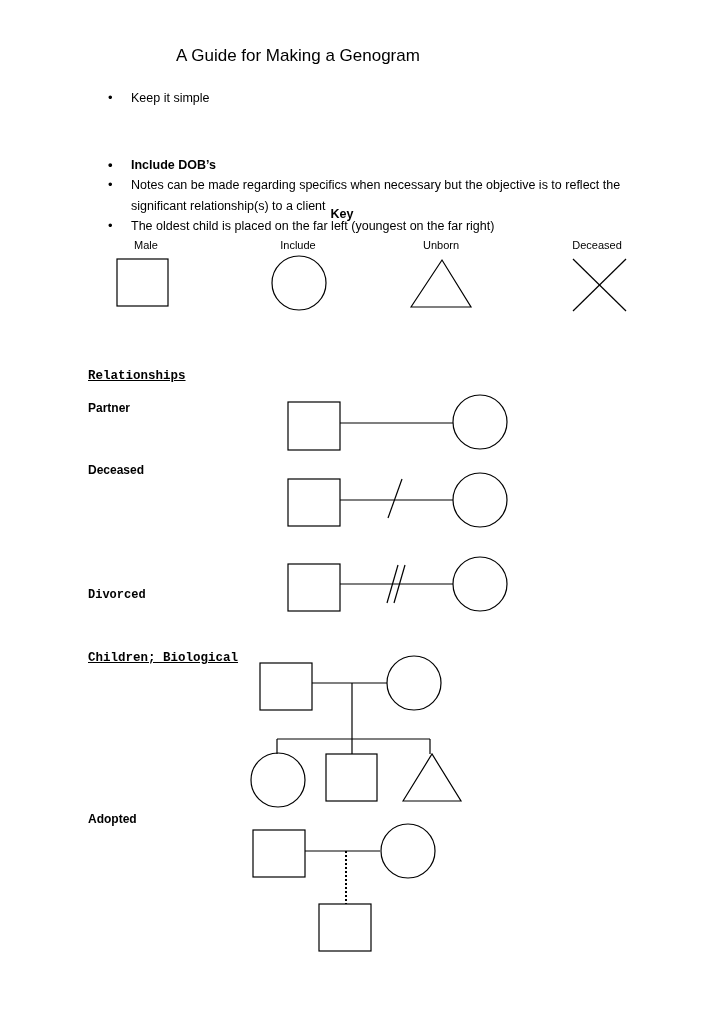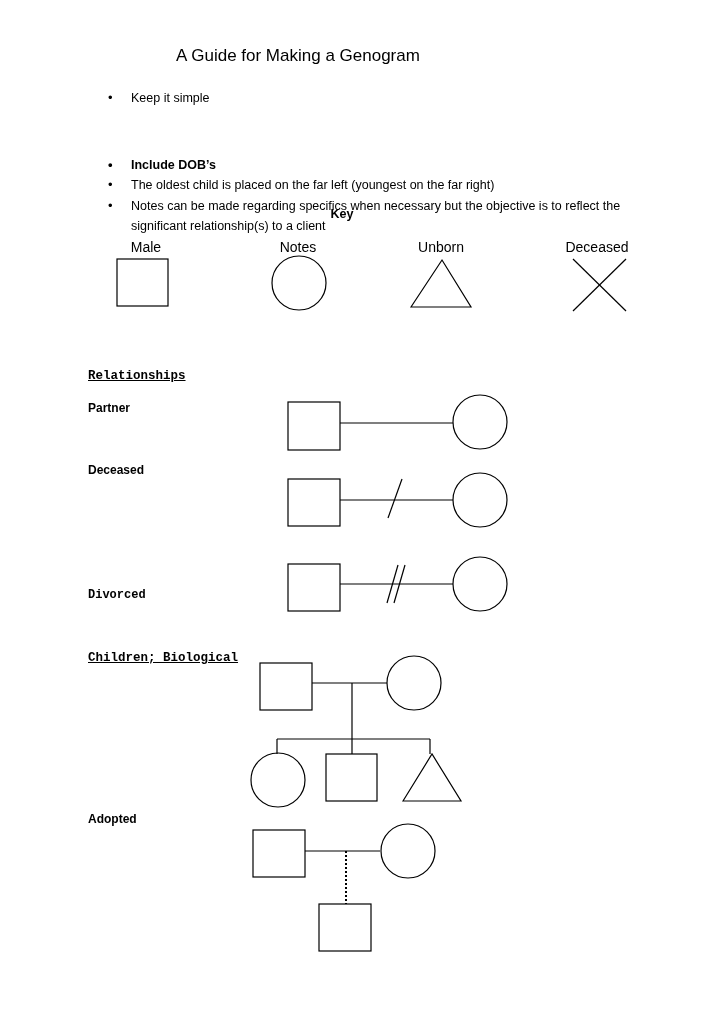--- a/index.html
+++ b/index.html
@@ -5,40 +5,40 @@
   html, body { margin:0; padding:0; background:#ffffff; }
   body { width:724px; height:1024px; position:relative; overflow:hidden;
          font-family:"Liberation Sans", sans-serif; color:#000; }
   .abs { position:absolute; white-space:nowrap; }
   .title { font-size:17px; left:0; width:596px; text-align:center; top:46px; }
   .bullets { position:absolute; left:108px; top:88px; margin:0; padding:0; list-style:none; font-size:12.5px; line-height:20.5px; }
   .bullets li { position:relative; padding-left:23px; width:520px; }
   .bullets li::before { content:"\2022"; position:absolute; left:0; top:0; font-size:13px; }
   .bold { font-weight:bold;margin-top:46px; }
   .key-title { font-size:12.5px; font-weight:bold; left:0; width:684px; text-align:center; top:207px; }
-  .key-label { font-size:14px; top:239px; width:100px; text-align:center; }
+  .key-label { font-size:11px; top:239px; width:100px; text-align:center; }
   .sec { font-size:12px; font-weight:bold; left:88px; }
   .u { text-decoration:underline;font-family:Liberation Mono, monospace; }
   svg { position:absolute; left:0; top:0; }
 </style>
 </head>
 <body>
 
 <div class="abs title">A Guide for Making a Genogram</div>
 
 <ul class="bullets">
   <li>Keep it simple</li>
   <li class="bold">Include DOB’s</li>
+  <li>Notes can be made regarding specifics when necessary but the objective is to reflect the significant relationship(s) to a client</li>
   <li>The oldest child is placed on the far left (youngest on the far right)</li>
-  <li>Notes can be made regarding specifics when necessary but the objective is to reflect the significant relationship(s) to a client</li>
 </ul>
 
 <div class="abs key-title">Key</div>
 <div class="abs key-label" style="left:96px;">Male</div>
-<div class="abs key-label" style="left:248px;">Notes</div>
+<div class="abs key-label" style="left:248px;">Include</div>
 <div class="abs key-label" style="left:391px;">Unborn</div>
 <div class="abs key-label" style="left:547px;">Deceased</div>
 
 <div class="abs sec u" style="top:369px; font-size:12.5px;">Relationships</div>
 <div class="abs sec" style="top:401px;">Partner</div>
 <div class="abs sec" style="top:463px;">Deceased</div>
 <div class="abs sec" style="top:588px;font-family:Liberation Mono, monospace;">Divorced</div>
 <div class="abs sec u" style="top:651px; font-size:12.5px;">Children; Biological</div>
 <div class="abs sec" style="top:812px;">Adopted</div>
 

